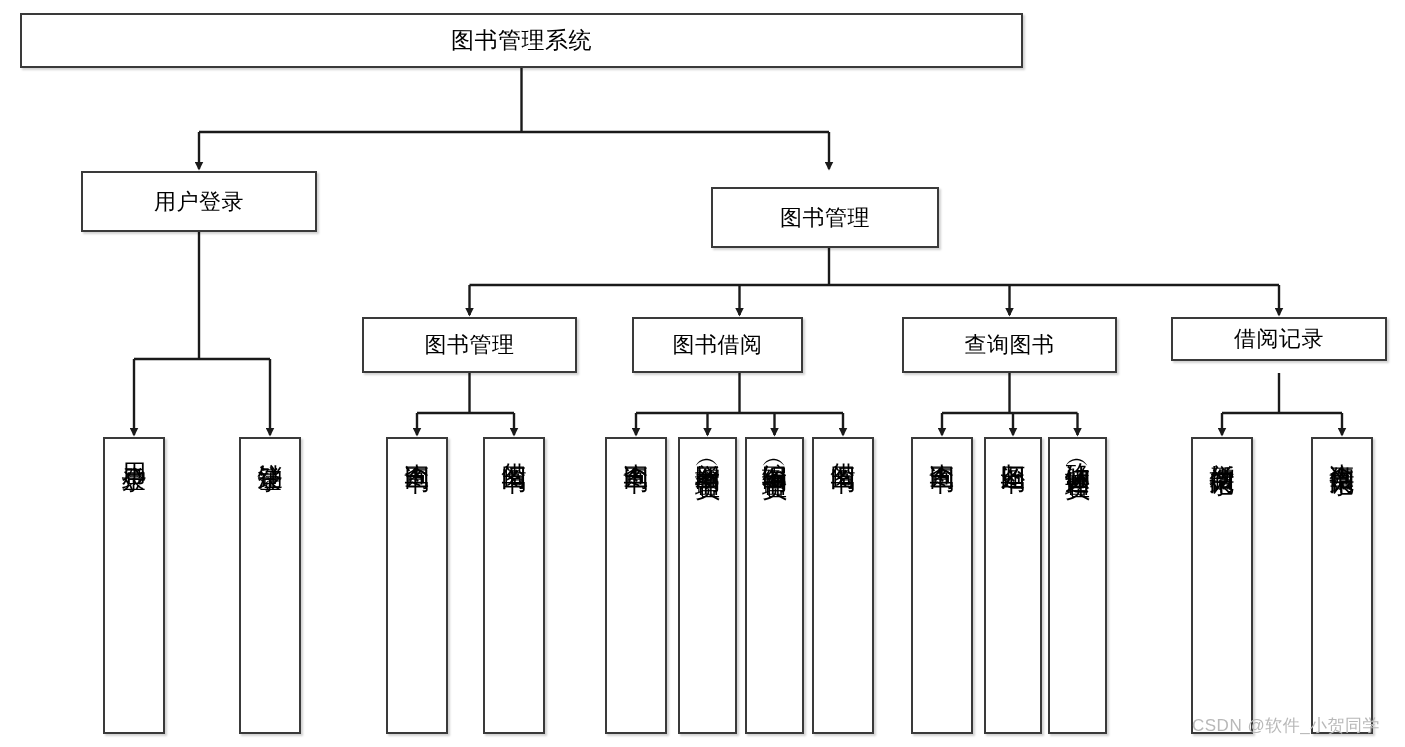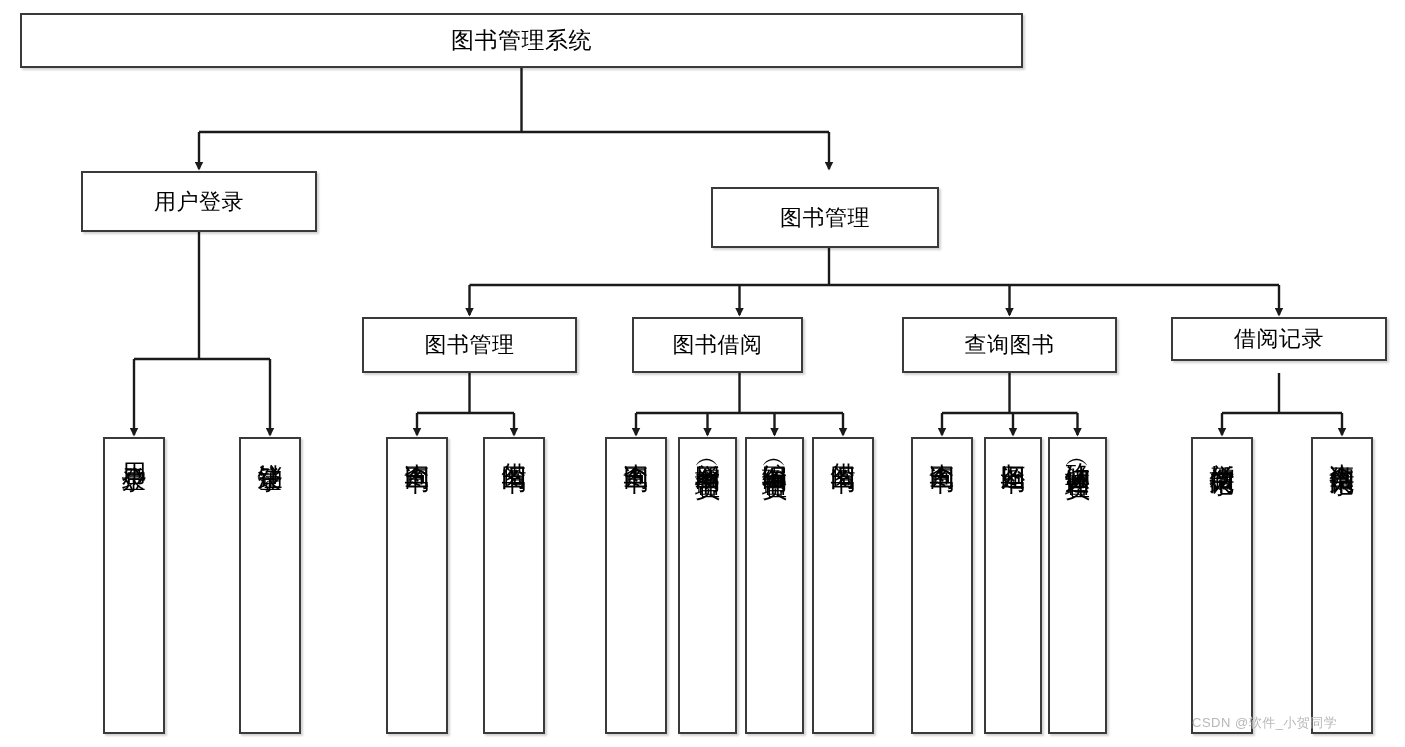--- a/index.html
+++ b/index.html
@@ -58,21 +58,21 @@
   .node.vertical .node-label {
     writing-mode: vertical-rl;
     text-orientation: upright;
     font-size: 25px;
     letter-spacing: 2px;
     line-height: 1;
     margin: 0 auto;
   }
   .watermark {
     position: absolute;
-    font-size: 13px;
+    font-size: 17px;
     color: #b8b8b8;
     white-space: nowrap;
     letter-spacing: 0.5px;
   }
 </style>
 </head>
 <body>
 
 <div id="diagram-root">
 

